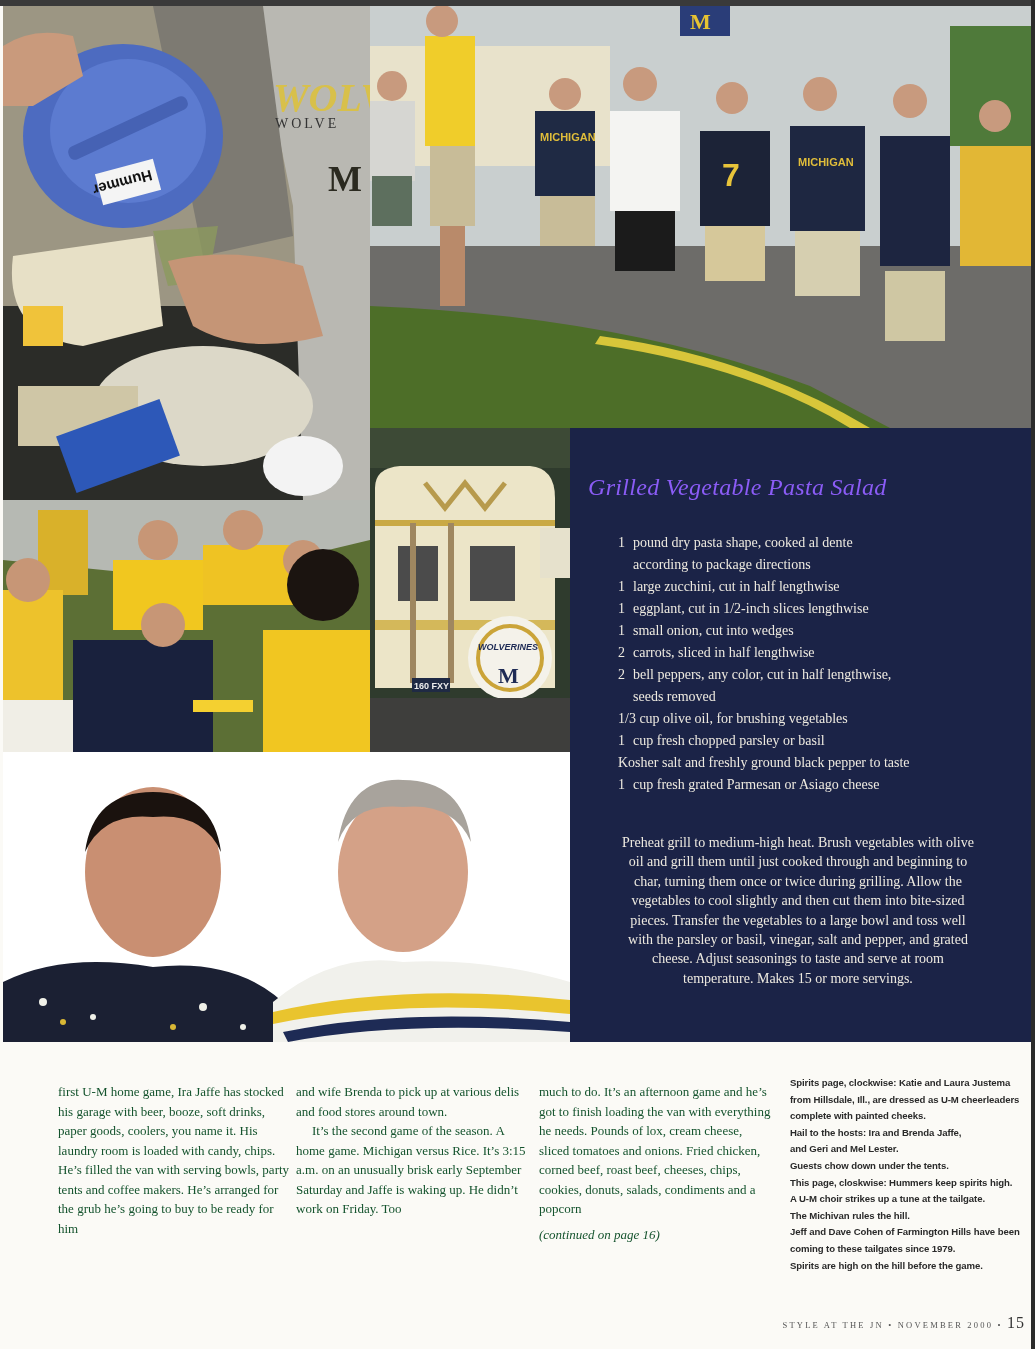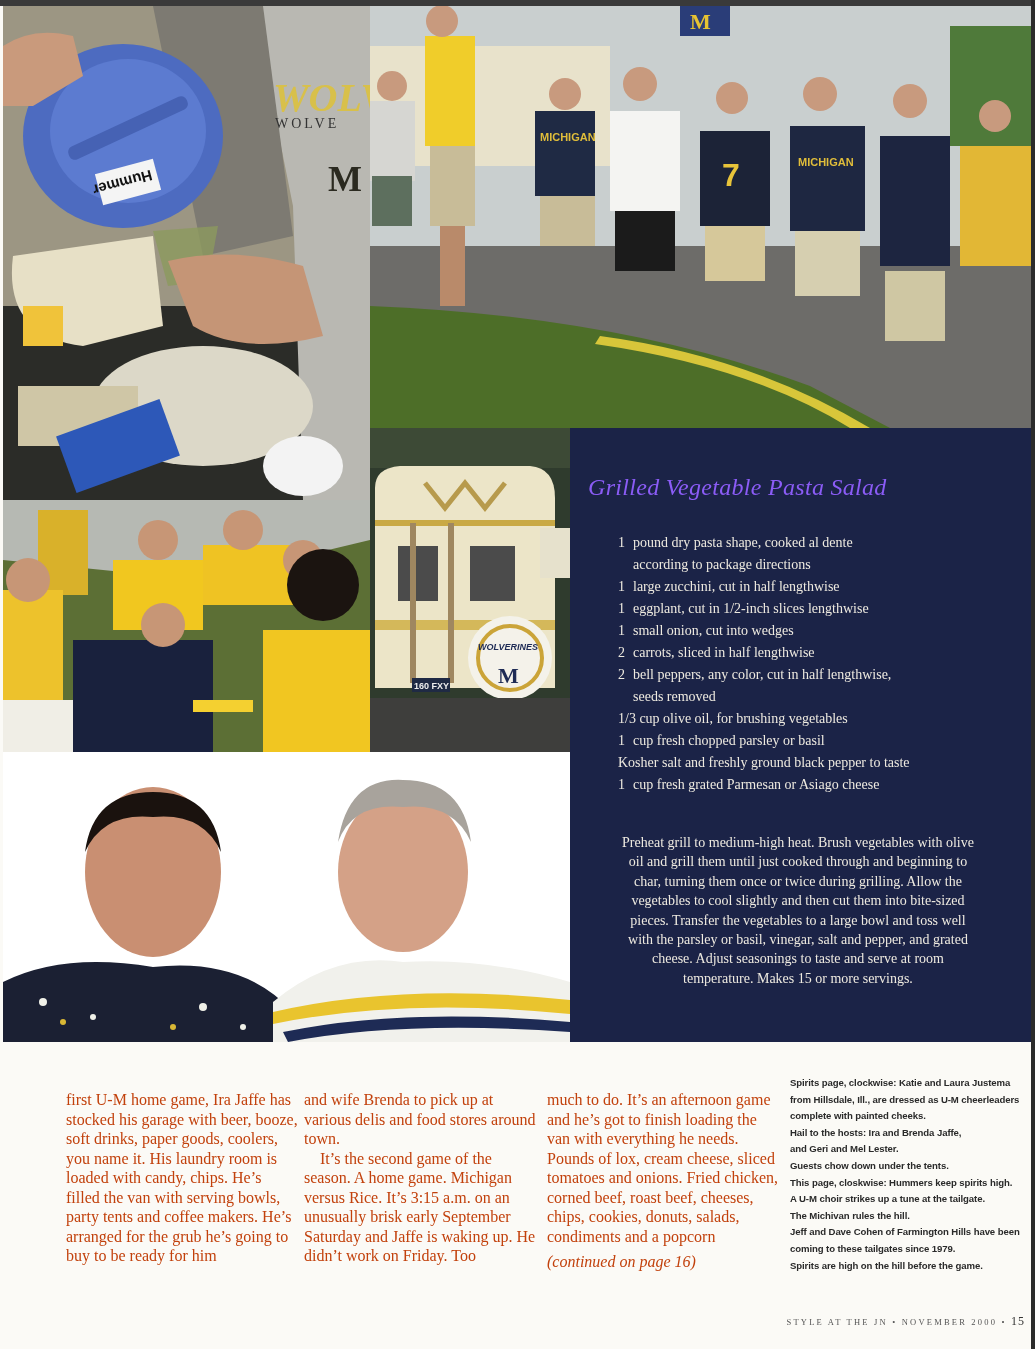--- a/index.html
+++ b/index.html
@@ -18,30 +18,30 @@
   
   .recipe{position:absolute;left:570px;top:428px;width:461px;height:614px;background:#1b2347;color:#eeeae0;}
   .recipe-title{position:absolute;left:18px;top:46px;width:440px;font-family:"Liberation Serif",serif;font-style:italic;font-size:24px;color:#8b5cf6;letter-spacing:0.3px;white-space:nowrap;}
   .ing-list{position:absolute;left:48px;top:104px;width:400px;margin:0;padding:0;list-style:none;font-size:14px;line-height:22px;}
   .ing{display:flex;}
   .ing .qty{display:inline-block;min-width:15px;}
   .ing.noqty .qty{min-width:0;}
   .ing .txt{flex:1;}
   .method{position:absolute;left:48px;top:405px;width:360px;font-size:14px;line-height:19.4px;margin:0;text-align:center;}
   
-  .col{position:absolute;top:1074px;font-size:16px;line-height:19.5px;color:#c2410c;margin:16px;}
+  .col{position:absolute;top:1074px;font-size:13px;line-height:19.5px;color:#14532d;margin:8px;}
   #col1{left:50px;width:232px;}
   #col2{left:288px;width:232px;}
   #col3{left:531px;width:232px;}
   .indent{text-indent:16px;display:block;font-family:Liberation Serif, serif;}
   .cont{font-style:italic;display:block;margin-top:6px;}
   .captions{position:absolute;left:790px;top:1075px;width:240px;font-family:"Liberation Sans",sans-serif;font-weight:bold;font-size:9.6px;line-height:16.6px;color:#2a2a2a;letter-spacing:-0.1px;}
   .captions div{white-space:nowrap;}
   .footer{position:absolute;right:10px;top:1314px;font-family:"Liberation Serif",serif;font-size:8.5px;letter-spacing:2.2px;color:#555;}
-  .footer .pg{font-size:12px;letter-spacing:1px;color:#333;margin-top:20px;}
+  .footer .pg{font-size:16px;letter-spacing:1px;color:#333;margin-top:20px;}
   .gap-white{position:absolute;left:0;top:1042px;width:1031px;height:4px;background:#fbfaf6;}
 </style>
 </head>
 <body>
 
 <div class="page">
   <div class="topbar"></div>
 
   <div class="photo" id="ph-hummer">
     <svg viewBox="0 0 367 494" preserveAspectRatio="none">

